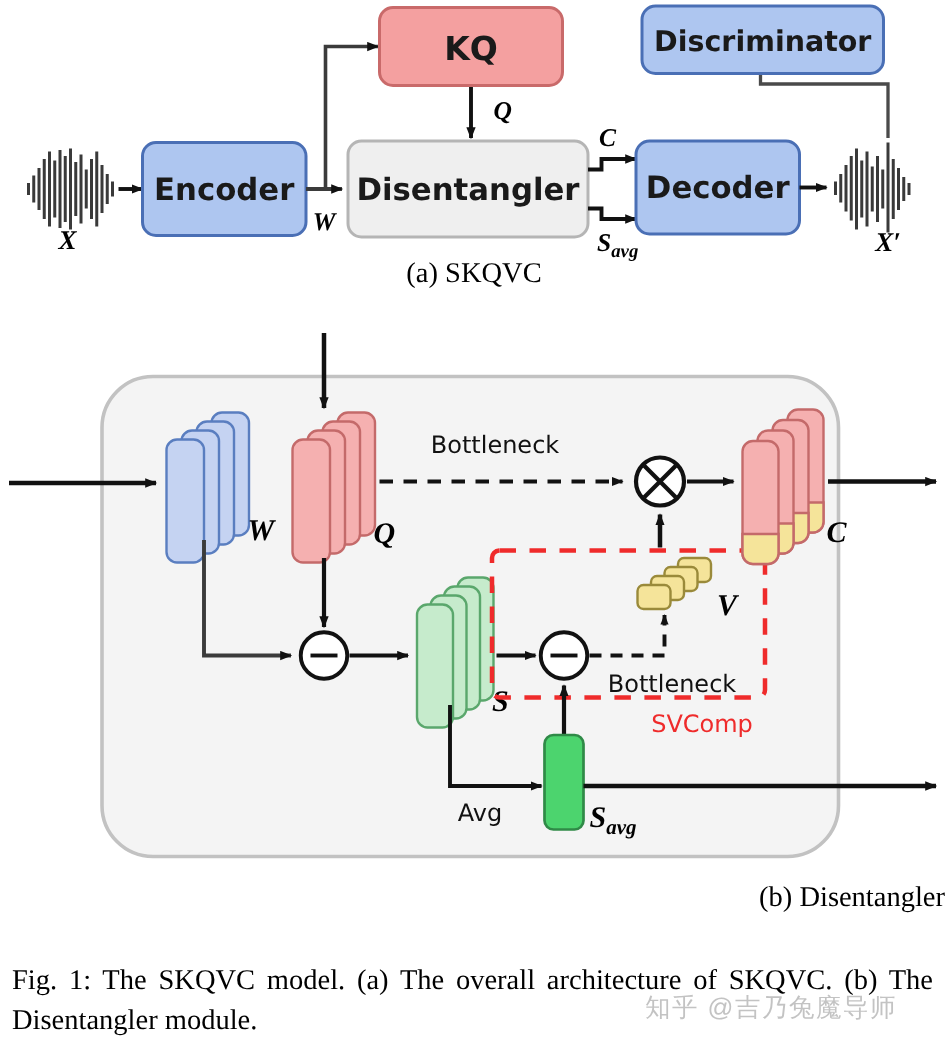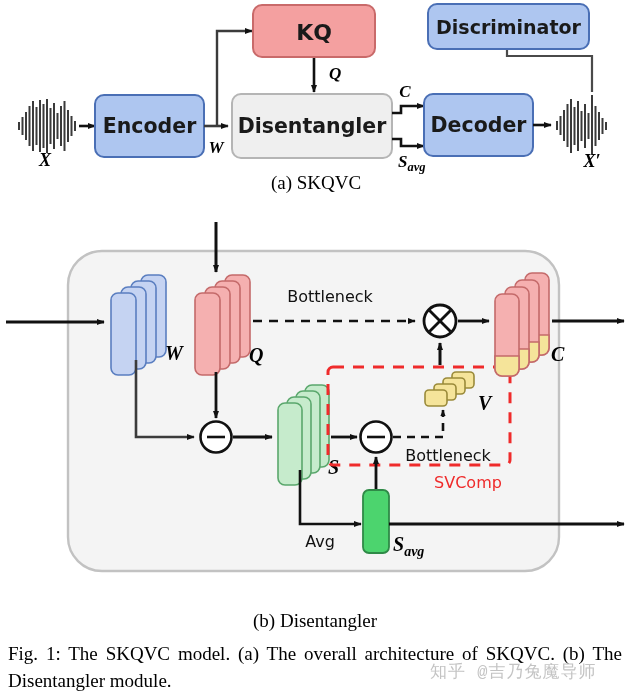--- a/index.html
+++ b/index.html
@@ -1,24 +1,24 @@
 <!DOCTYPE html>
 <html><head>
 <meta charset="utf-8">
 <style>
   html,body{margin:0;padding:0;background:#ffffff;}
   body{width:630px;height:697px;position:relative;overflow:hidden;
        font-family:"Liberation Serif", serif;color:#111;}
   #fig{position:absolute;left:0;top:0;width:630px;height:697px;}
   .cap{position:absolute;font-family:"Liberation Serif", serif;color:#000;}
   #sub-a{left:1px;top:172px;width:630px;text-align:center;font-size:19px;}
-  #sub-b{left:0;top:610px;width:630px;text-align:center;font-size:19px;}
+  #sub-b{left:0;top:588px;width:630px;text-align:right;font-size:19px;}
   #figcap{left:8px;top:640px;width:614px;font-size:19px;line-height:27px;text-align:justify;}
   #wm{position:absolute;left:430px;top:660px;width:190px;height:26px;
-      font-family:Liberation Mono, monospace;font-size:17px;color:#b9b9b9;
+      font-family:Liberation Sans, sans-serif;font-size:17px;color:#b9b9b9;
       opacity:.85;letter-spacing:1px;white-space:nowrap;}
   svg{display:block;}
 </style>
 </head>
 <body>
 
 <div id="fig">
 
   <svg id="svg-root" width="630" height="697" viewBox="0 0 630 697">
     <defs>

